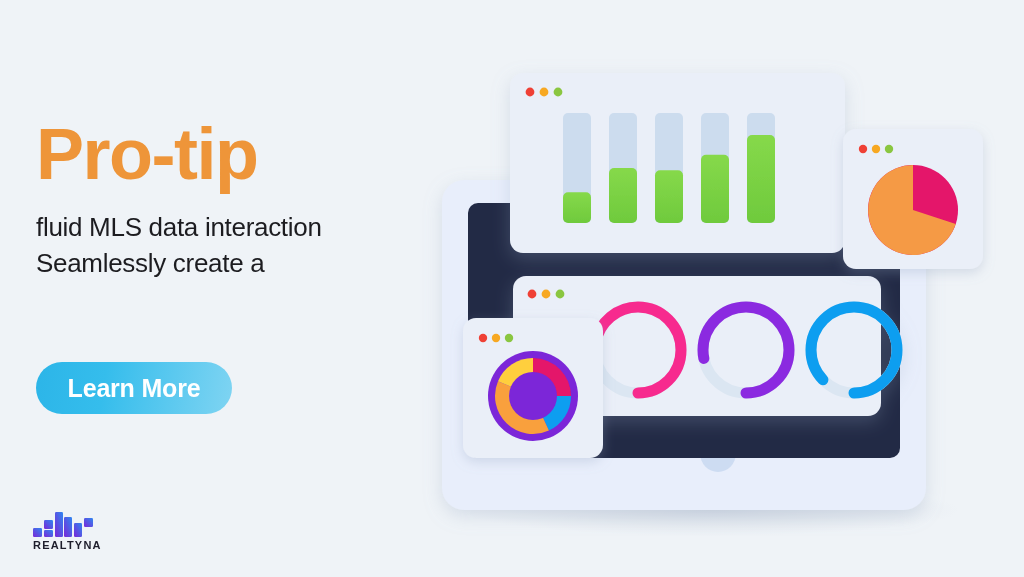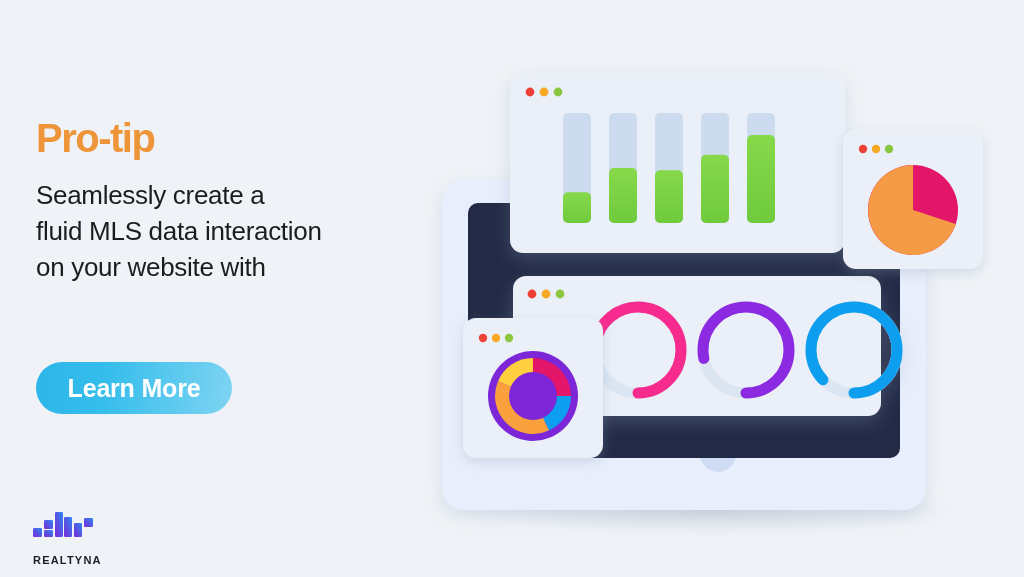--- a/index.html
+++ b/index.html
@@ -10,21 +10,21 @@
     position:relative;
   }
 
   
   .left-col {
     position:absolute;
     left:36px; top:118px;
     width:430px;
   }
   .pro-tip {
-    font-size:40px;
+    font-size:72px;
     font-weight:bold;
     color:#ee9539;
     letter-spacing:-1.5px;
     line-height:1.0;
     margin-bottom:20px;
   }
   .subhead {
     font-size:26px;
     color:#1c1c20;
     line-height:1.38;
@@ -49,38 +49,37 @@
   }
 
   
   .logo { position:absolute; left:33px; top:509px; width:100px; }
   .logo-mark { display:block; }
   .logo-word {
     font-size:11px;
     font-weight:bold;
     color:#1d1d2b;
     letter-spacing:1.2px;
-    margin-top:17px;
+    margin-top:2px;
   }
 
   
   .illus { position:absolute; left:380px; top:40px; width:644px; height:500px; }
   .illus svg { display:block; }
 
   
 </style>
 </head>
 <body>
 
 <div class="left-col">
   <div class="pro-tip">Pro-tip</div>
   <div class="subhead">
+    <div>fluid MLS data interaction</div>
     <div>Seamlessly create a</div>
-    <div>fluid MLS data interaction</div>
-    <div>on your website with</div>
   </div>
 </div>
 
 <button class="learn-more">Learn More</button>
 
 <div class="logo">
   <svg class="logo-mark" width="60" height="28" viewBox="0 0 60 28">
     <defs>
       <linearGradient id="lgA" x1="0" y1="1" x2="1" y2="0">
         <stop offset="0%" stop-color="#7b27d8"></stop>

